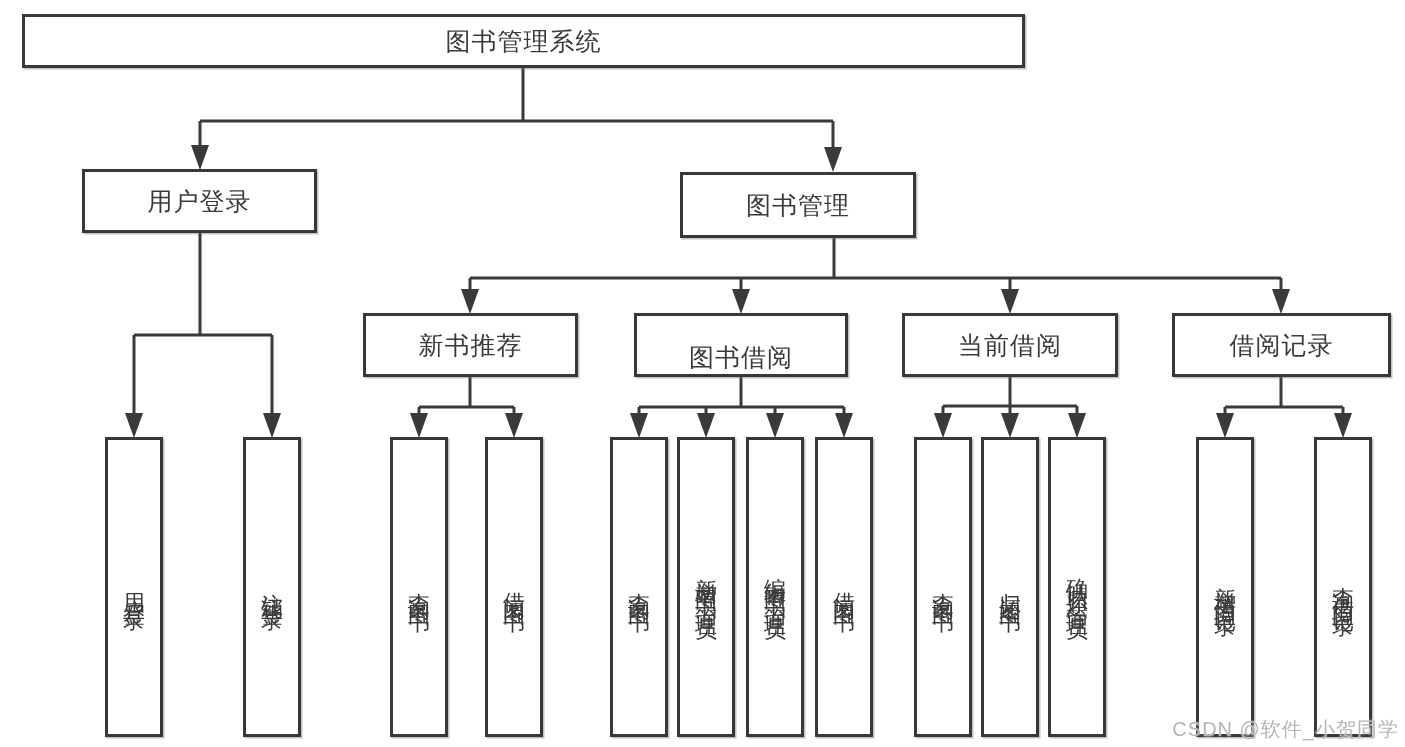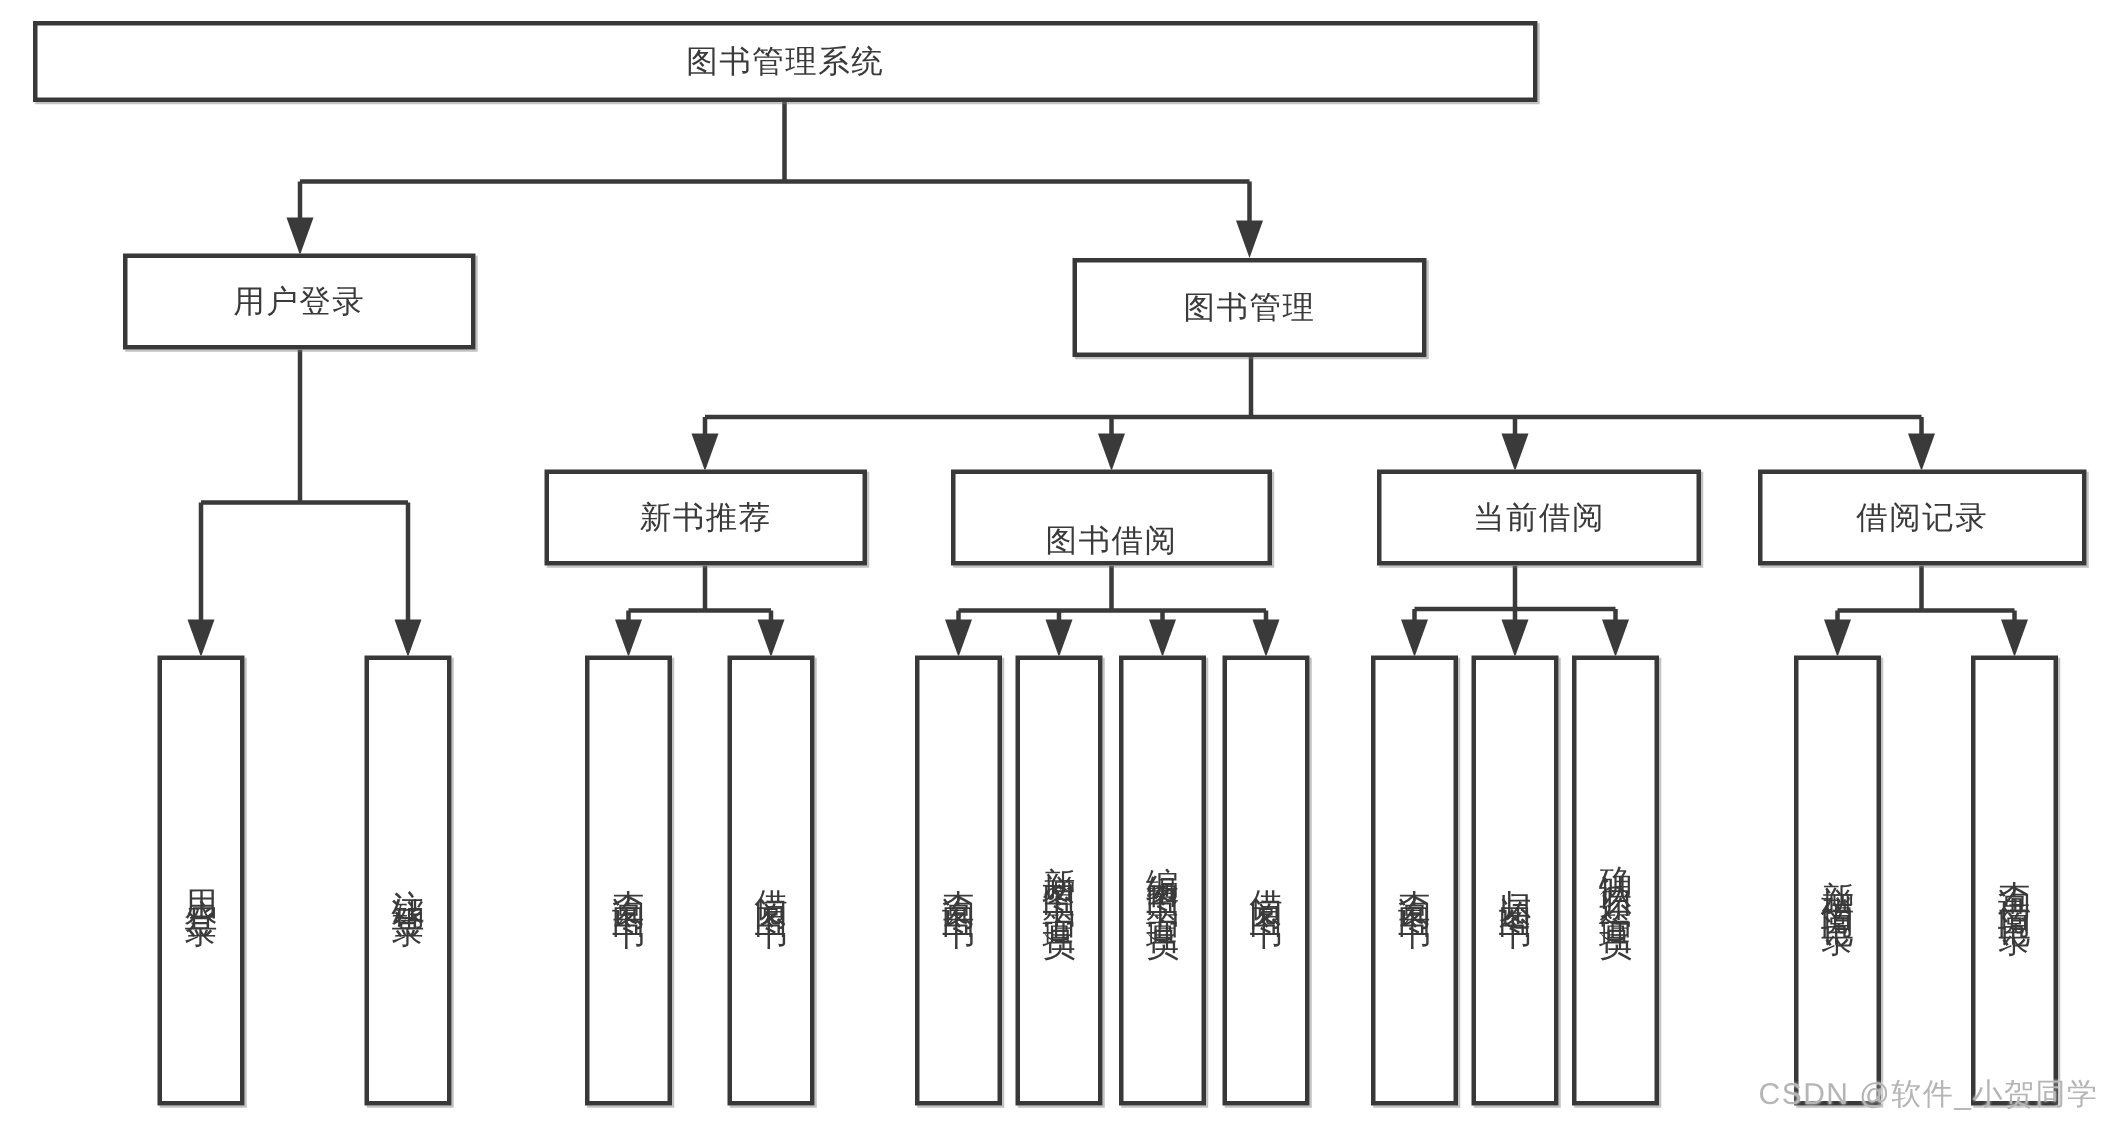--- a/index.html
+++ b/index.html
@@ -26,31 +26,31 @@
     box-sizing: border-box;
     border: 3px solid #383838;
     background: #ffffff;
     color: #3a3a3a;
     display: flex;
     align-items: center;
     justify-content: center;
     box-shadow: 1.5px 1.5px 0 rgba(120,120,120,0.45);
   }
   .hlabel {
-    font-size: 21px;
+    font-size: 25px;
     letter-spacing: 1px;
     white-space: nowrap;
   }
   .root-box   { left: 22px;  top: 14px;  width: 1003px; height: 54px; }
   .l2a        { left: 82px;  top: 169px; width: 235px;  height: 64px; }
-  .l2b        { left: 715px; top: 172px; width: 236px;  height: 66px; }
+  .l2b        { left: 680px; top: 172px; width: 236px;  height: 66px; }
   .l3         { top: 313px;  height: 64px; }
   .l3a        { left: 363px;  width: 215px; }
   .l3b        { left: 634px;  width: 214px; align-items: flex-end; }
-  .l3c        { left: 902px;  width: 216px; margin-left: 16px; }
+  .l3c        { left: 902px;  width: 216px; }
   .l3d        { left: 1172px; width: 219px; }
   .leaf {
     top: 437px;
     width: 58px;
     height: 300px;
   }
   .vtext {
     writing-mode: vertical-rl;
     text-orientation: mixed;
     font-size: 22px;

